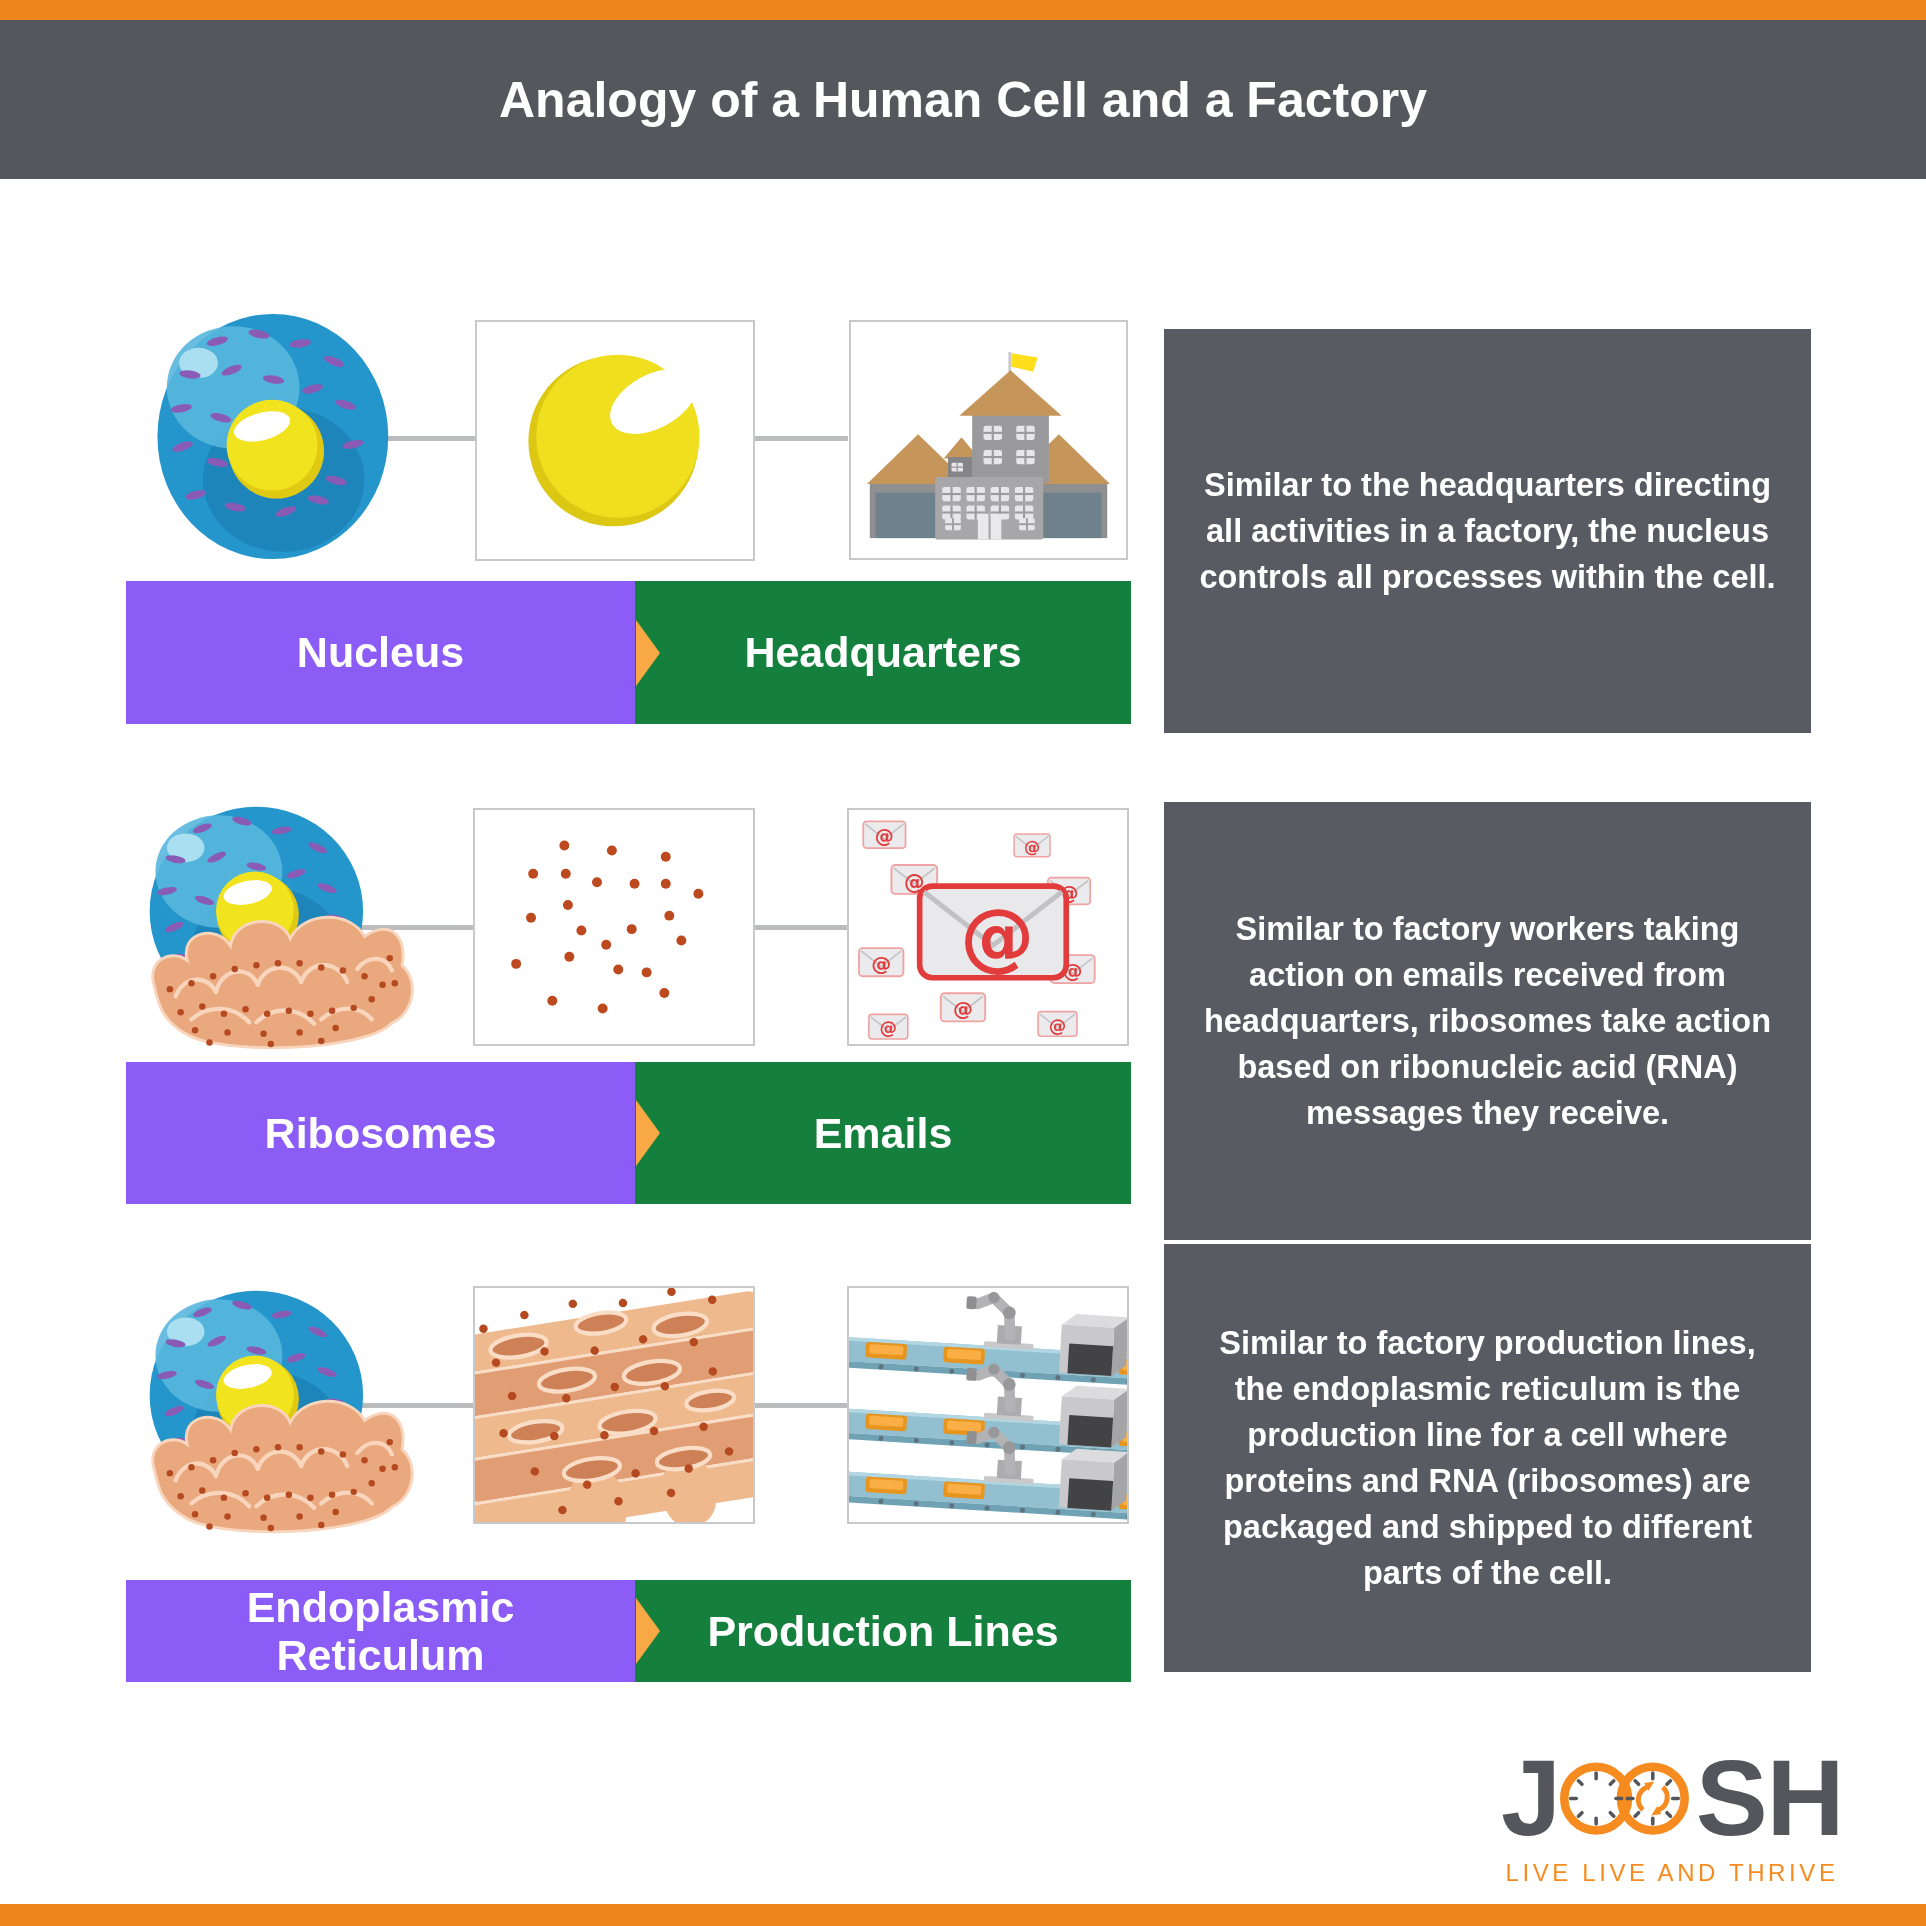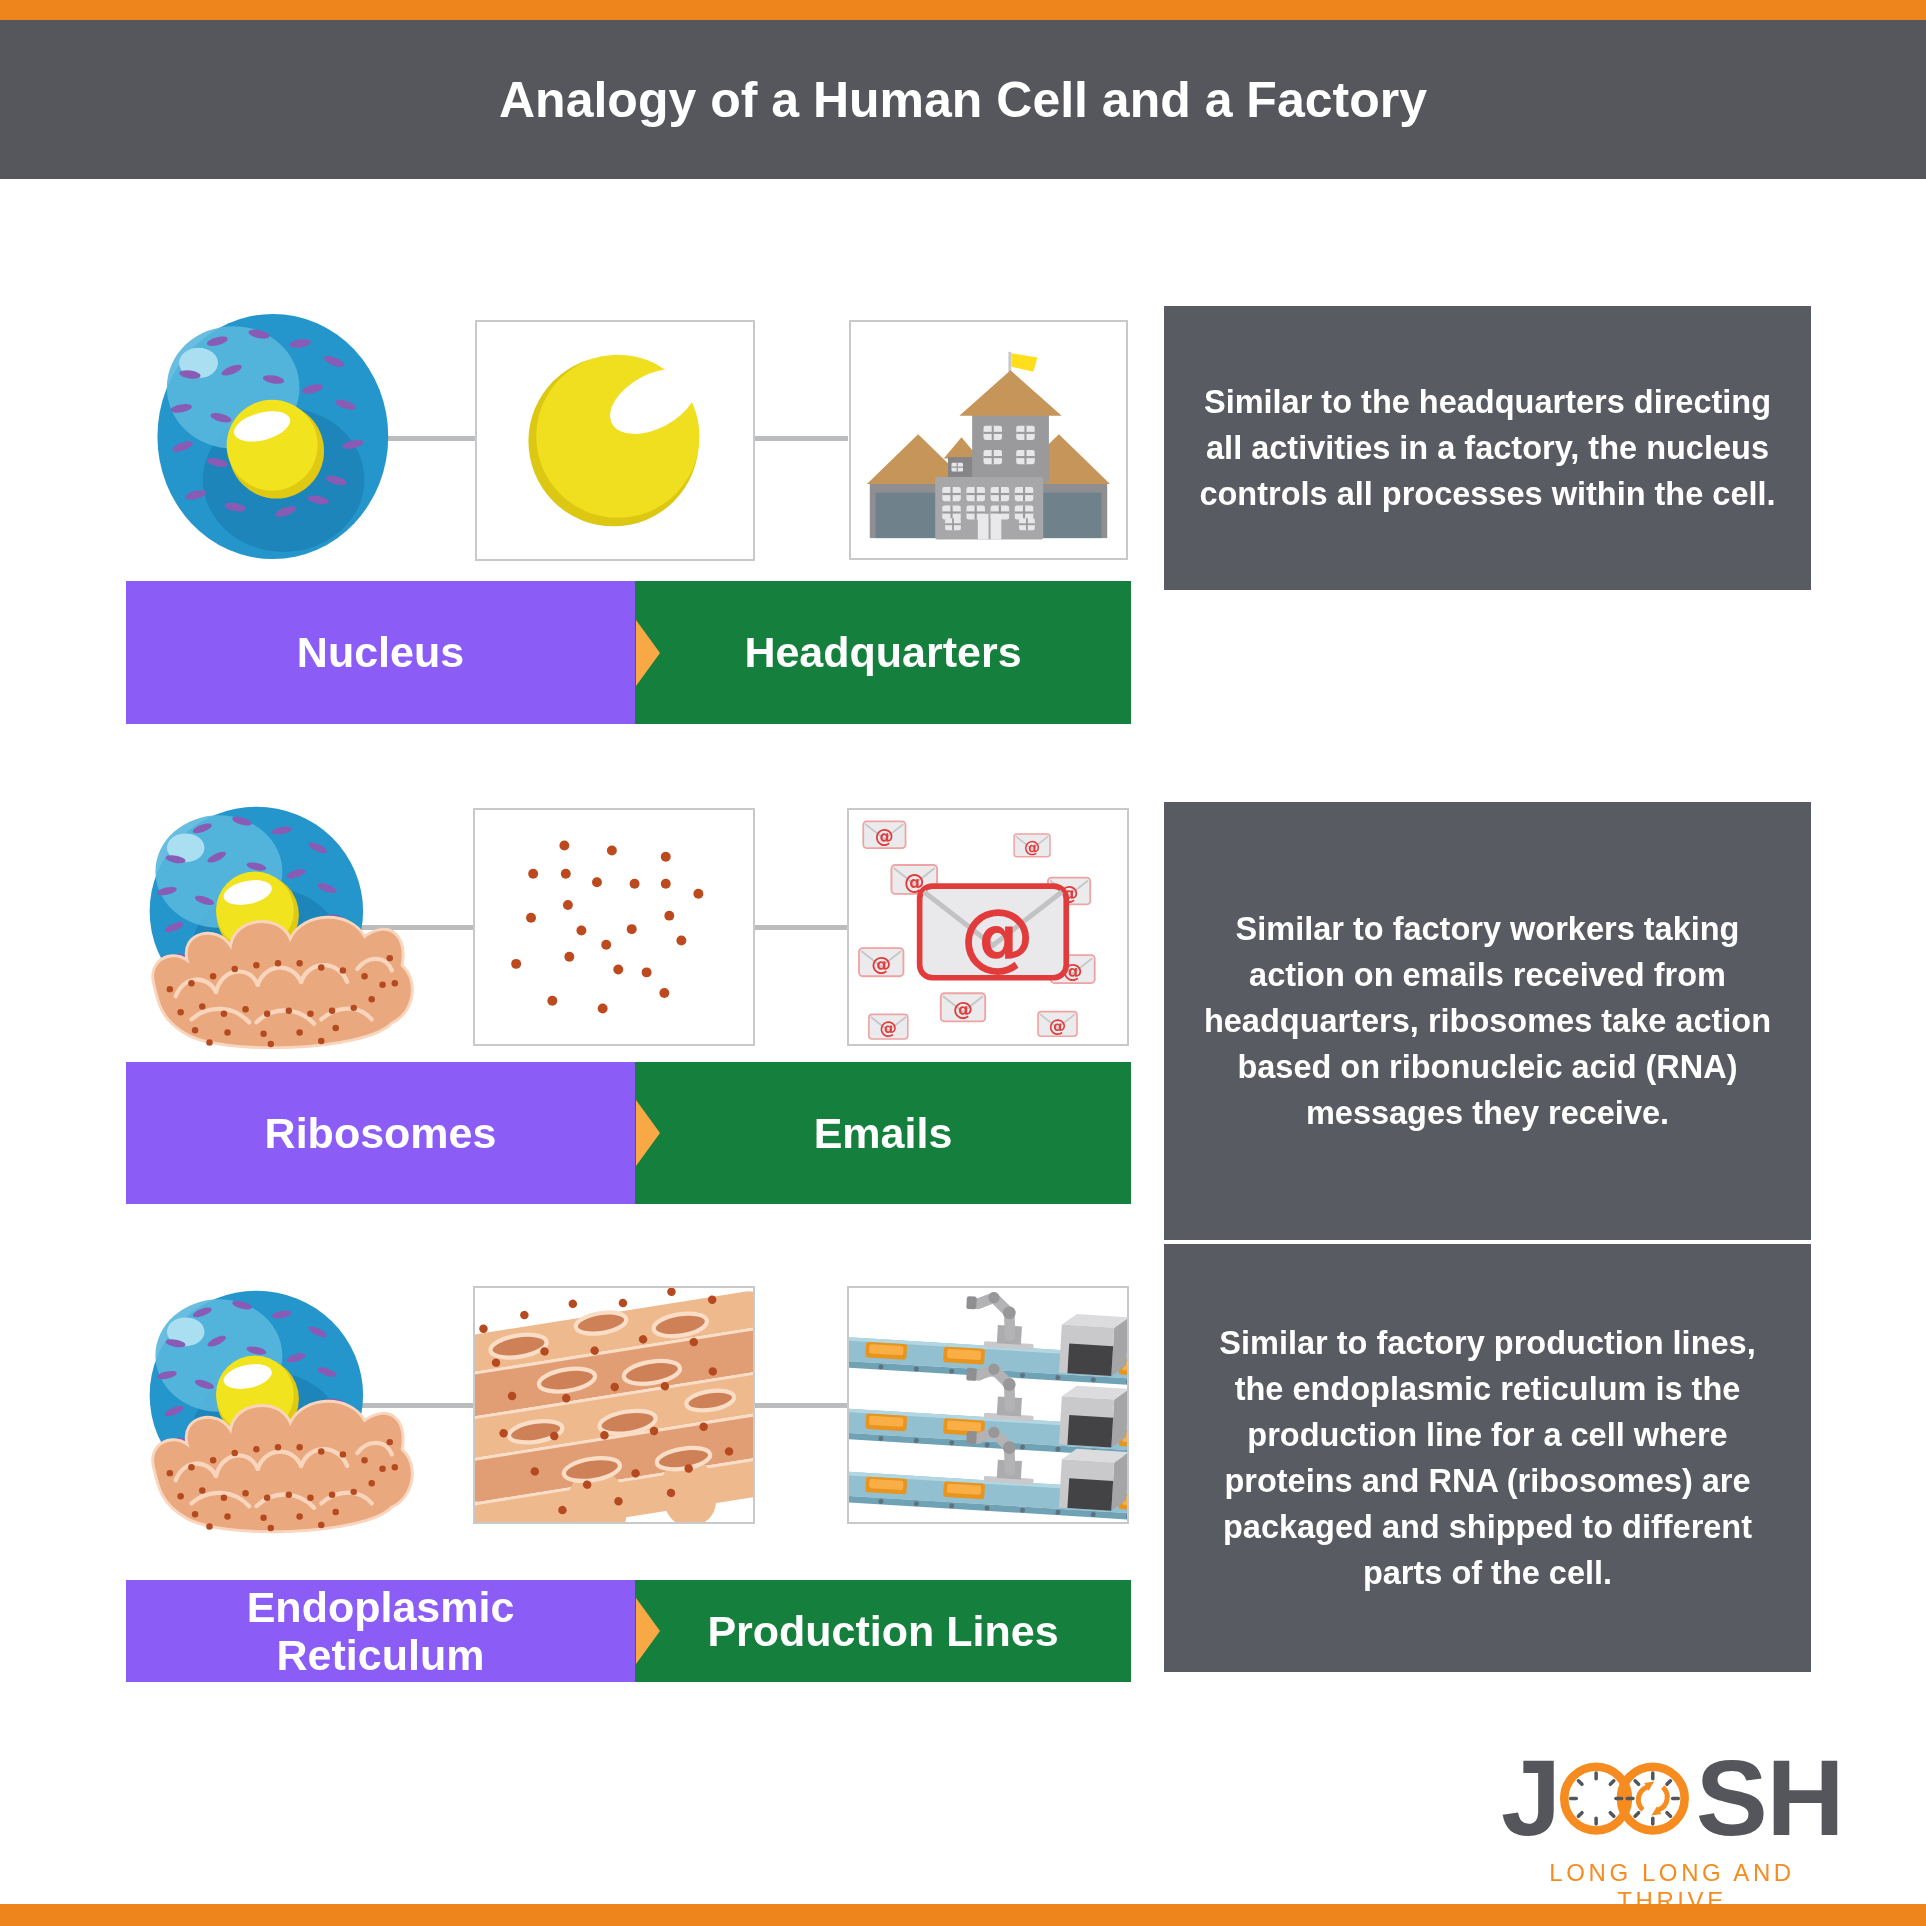--- a/index.html
+++ b/index.html
@@ -26,21 +26,21 @@
   .desc{position:absolute;left:1164px;width:647px;background:#595B62;display:flex;align-items:center;
         justify-content:center;box-sizing:border-box;padding:0 35px}
   .desc p{margin:0;color:#fff;font-weight:bold;font-size:32.5px;line-height:1.42;text-align:center}
   
   .r1-cell{left:152px;top:311px;width:246px;height:251px}
   .r1-boxm{left:475px;top:320px;width:280px;height:241px}
   .r1-boxr{left:849px;top:320px;width:279px;height:240px}
   .r1-conn1{left:217px;top:436px;width:259px}
   .r1-conn2{left:755px;top:436px;width:93px}
   .r1-bar{top:581px;height:143px}
-  .r1-desc{top:306px;height:284px}
+  .r1-desc{top:329px;height:404px}
   
   .r2-cell{left:141px;top:803px;width:274px;height:254px}
   .r2-boxm{left:473px;top:808px;width:282px;height:238px}
   .r2-boxr{left:847px;top:808px;width:282px;height:238px}
   .r2-conn1{left:311px;top:925px;width:162px}
   .r2-conn2{left:755px;top:925px;width:92px}
   .r2-bar{top:1062px;height:142px}
   .r2-desc{top:802px;height:438px}
   
   .r3-cell{left:141px;top:1287px;width:274px;height:254px}
@@ -476,18 +476,18 @@
         </g>
         <g stroke="#F68B1F" stroke-width="7" fill="none">
           <path d="M121,76 A19,19 0 0 1 127,44"></path>
           <path d="M149,44 A19,19 0 0 1 143,76"></path>
         </g>
         <polygon points="123,38 137,36 129,49" fill="#F68B1F"></polygon>
         <polygon points="147,82 133,84 141,71" fill="#F68B1F"></polygon>
       </svg>
       <span class="logo-letter">SH</span>
     </div>
-    <div class="logo-tagline">LONG LONG AND THRIVE</div>
+    <div class="logo-tagline">LIVE LIVE AND THRIVE</div>
   </div>
 
   <div class="strip bottom"></div>
 </div>
 
 
 </body></html>

